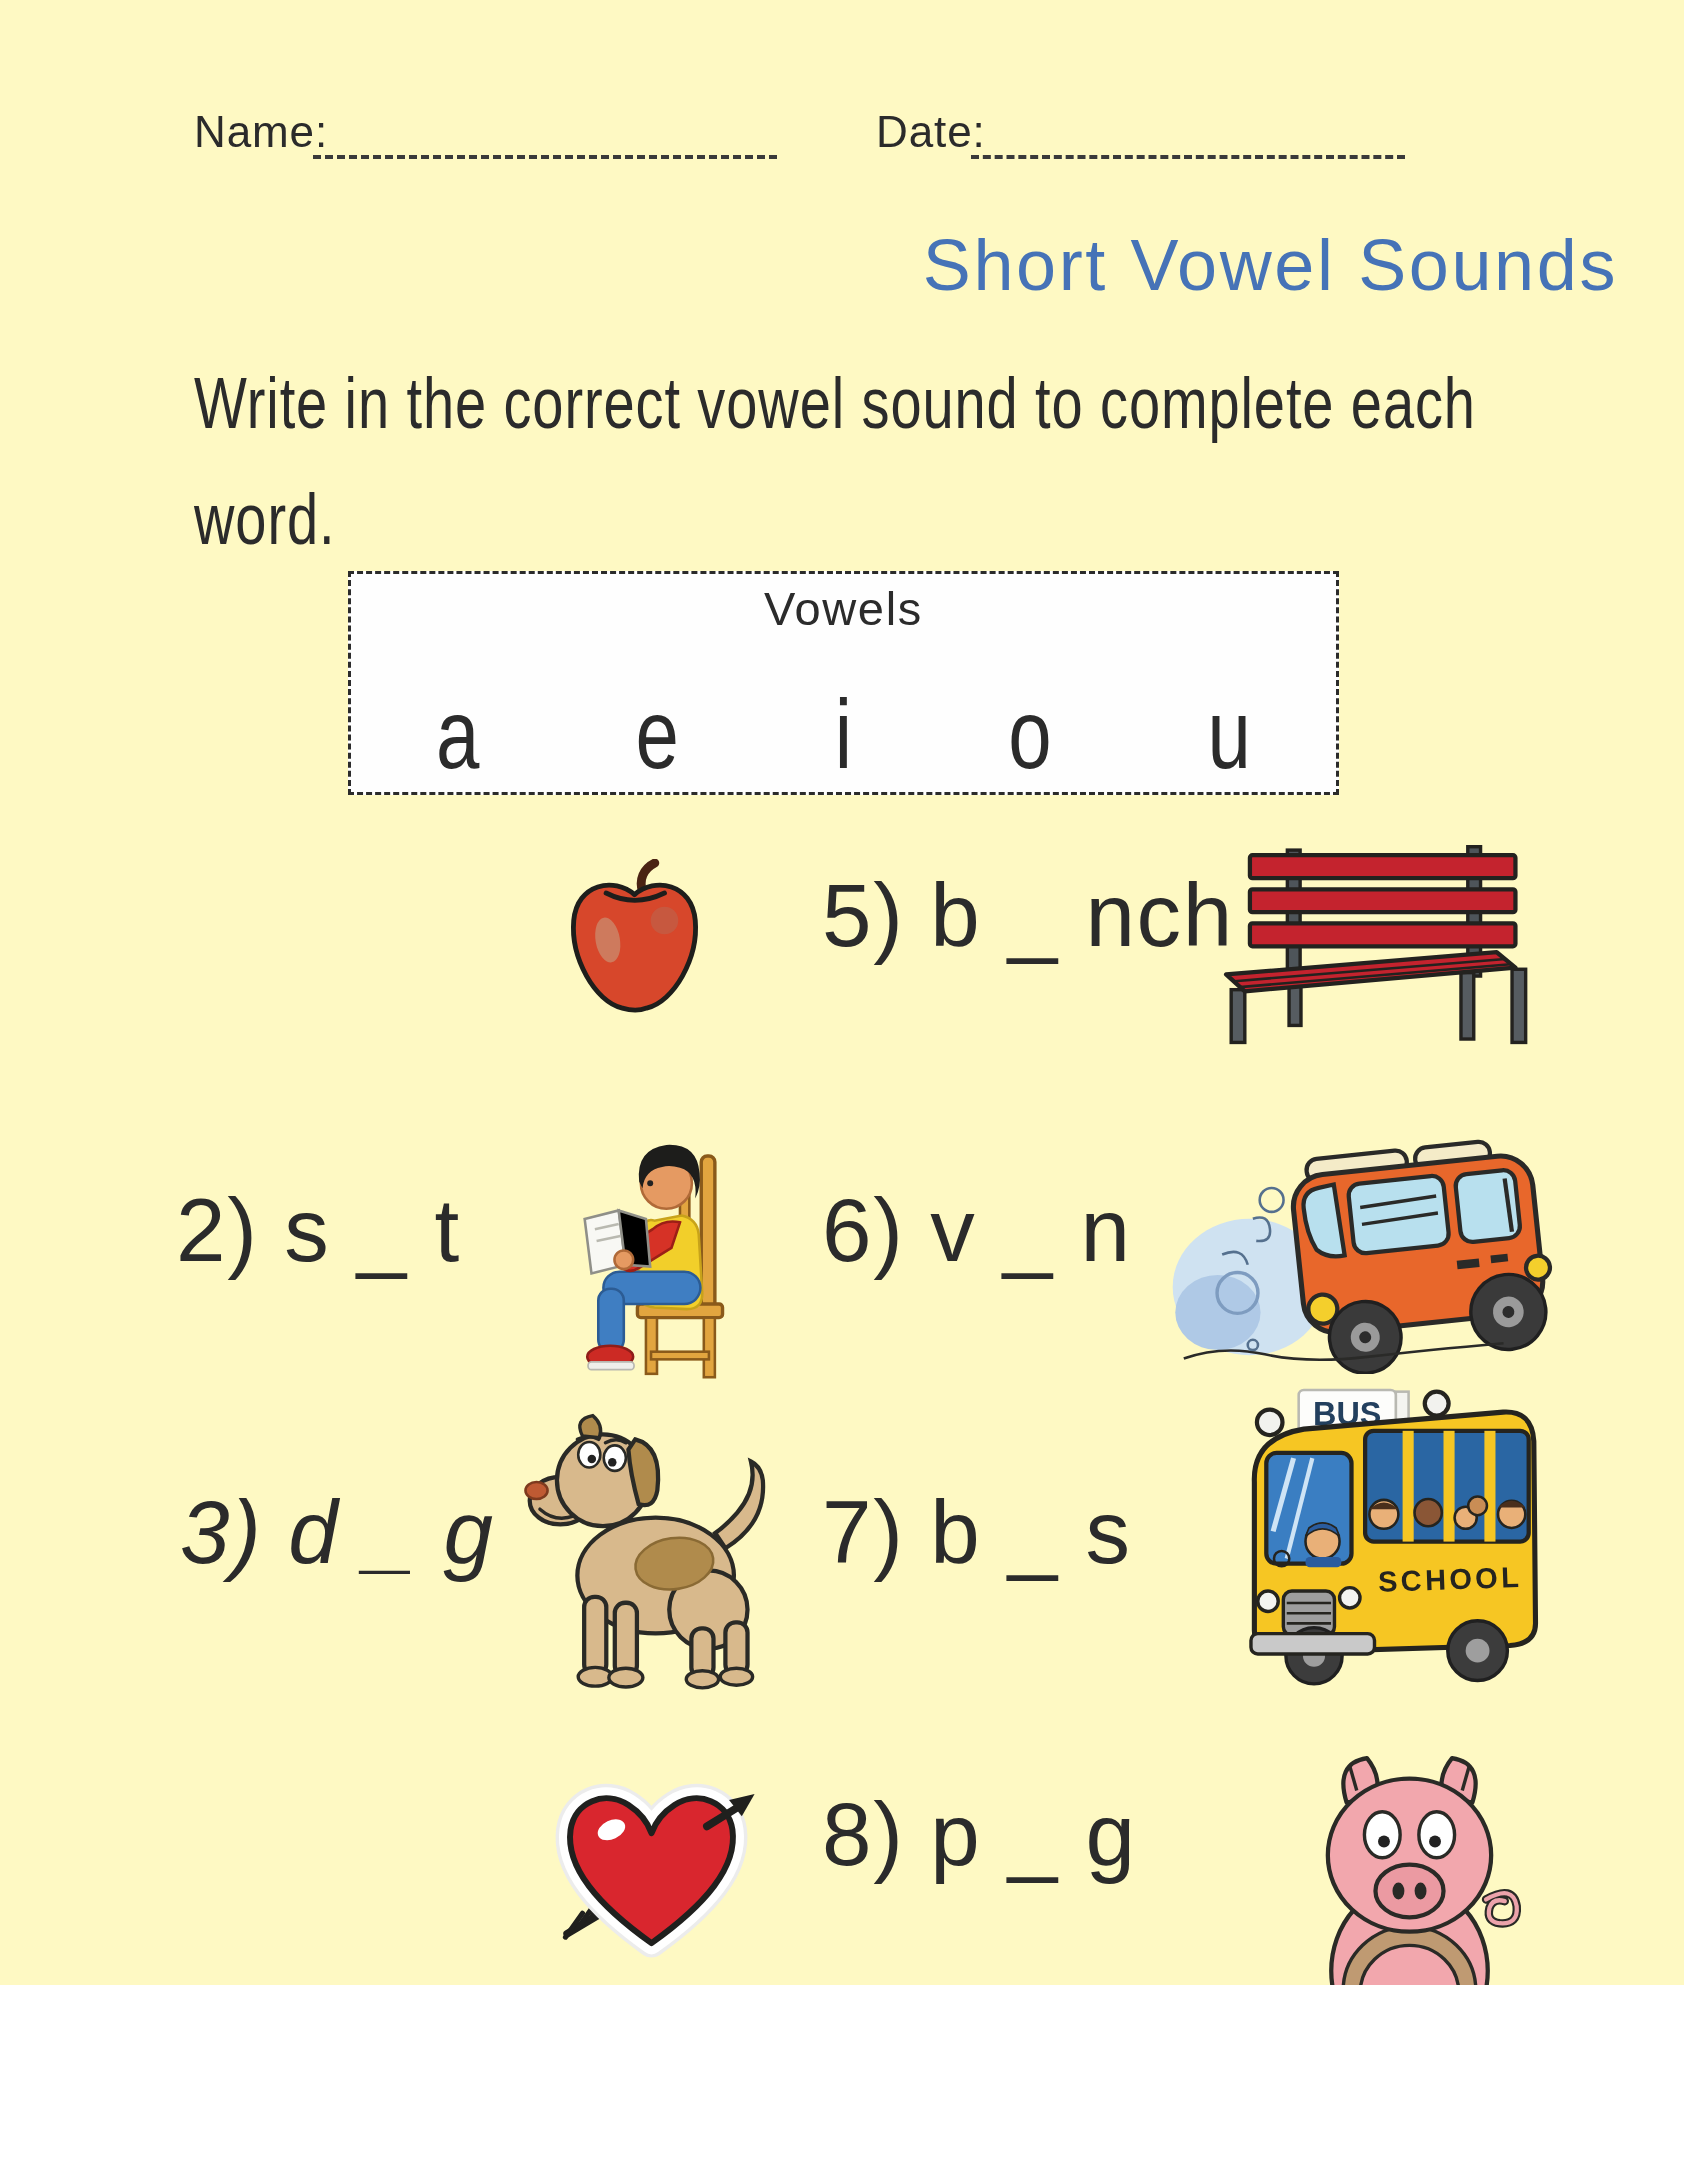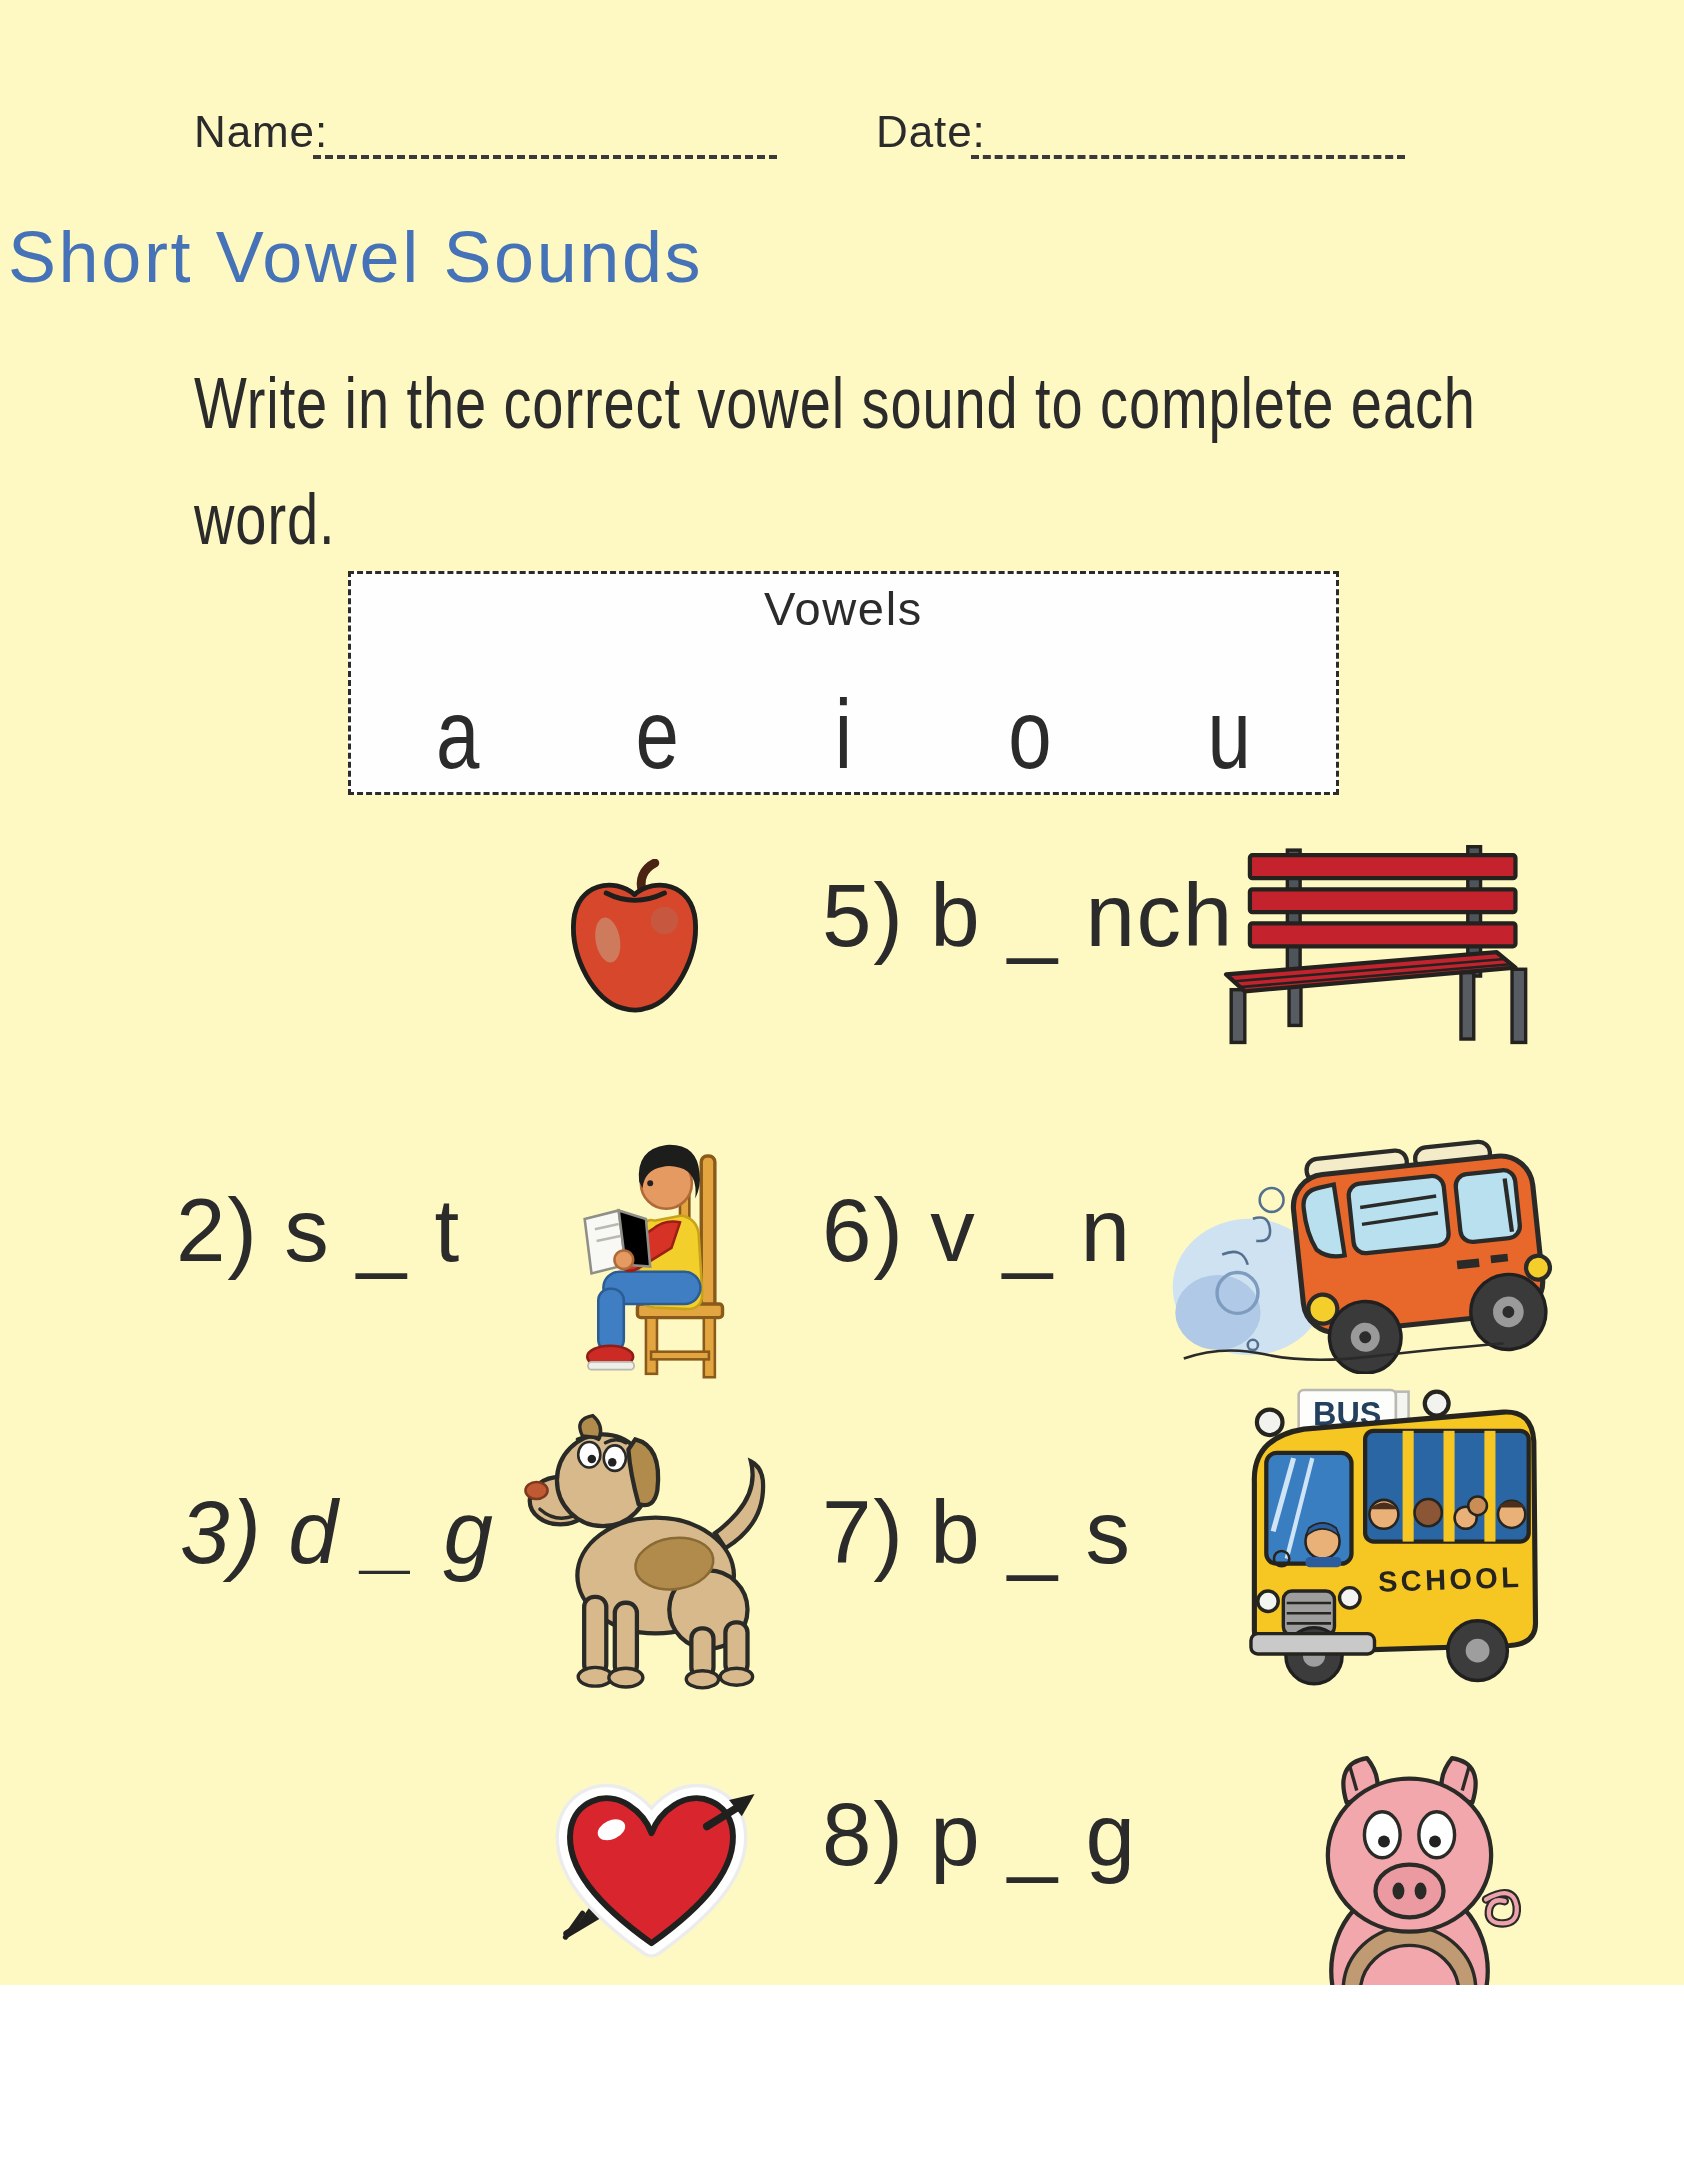--- a/index.html
+++ b/index.html
@@ -11,22 +11,22 @@
     color:var(--color-text,#2b2b2b);
     overflow:hidden;
   }
   .lbl{position:absolute;font-size:44px;letter-spacing:0.9px;}
   .name-label{left:194px;top:107px;}
   .date-label{left:876px;top:107px;}
   .blank-line{position:absolute;height:44px;border-bottom:4.3px dashed #3a3a3a;}
   .name-blank{left:313px;top:111px;width:464px;}
   .date-blank{left:971px;top:111px;width:434px;}
   .title{
-    position:absolute;left:0;right:51px;top:208px;margin:8px;
-    text-align:left;font-size:72px;font-weight:normal;
+    position:absolute;left:0;right:51px;top:208px;margin:16px;
+    text-align:right;font-size:72px;font-weight:normal;
     letter-spacing:2.6px;color:var(--color-title,#4673b7);
   }
   .instructions{
     position:absolute;left:194px;top:345px;width:1346px;
     font-size:56px;line-height:89px;letter-spacing:0.9px;
     transform:scaleY(1.30);transform-origin:0 0;
   }
   .vowels-box{
     position:absolute;left:348px;top:571px;width:991px;height:224px;
     border:3.4px dashed #2b2b2b;box-sizing:border-box;background:#fefefe;

